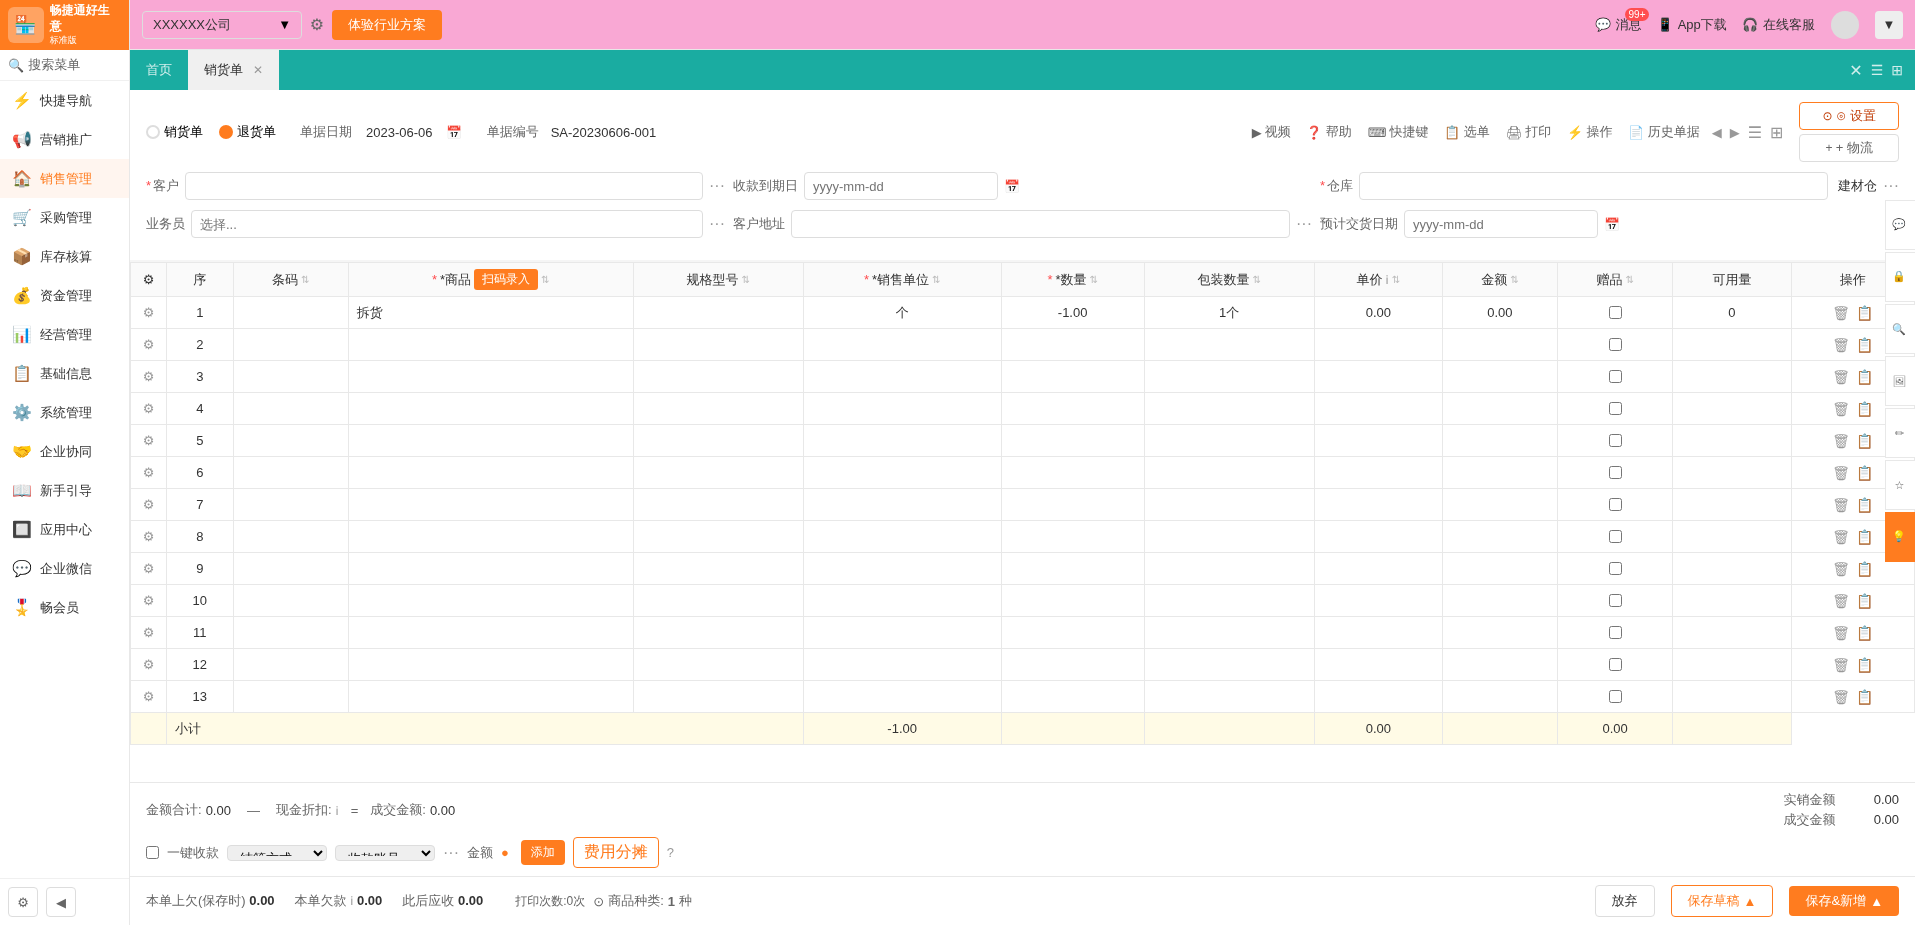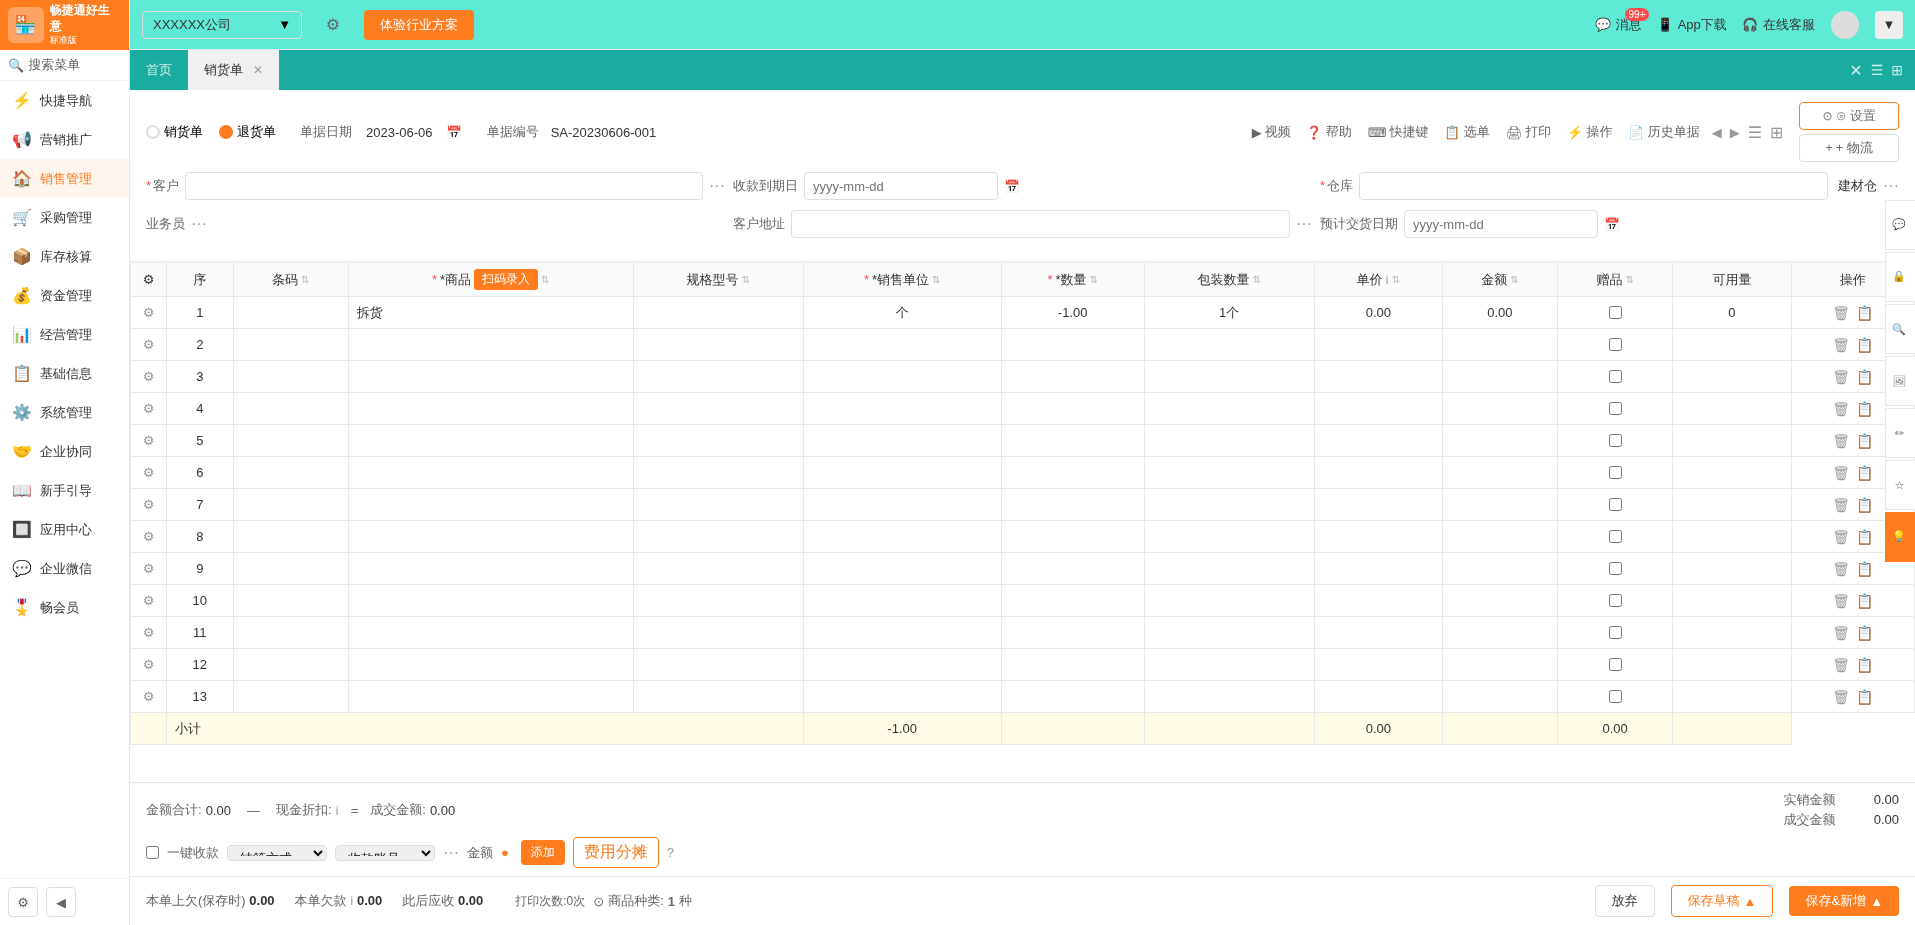--- a/index.html
+++ b/index.html
@@ -16,21 +16,21 @@
     .sidebar-item { display: flex; align-items: center; gap: 8px; padding: 10px 12px; cursor: pointer; color: #333; transition: background 0.2s; }
     .sidebar-item.active { background: #fff5ef; color: #ff7c1f; }
     .sidebar-item-icon { font-size: 16px; width: 20px; text-align: center; color: #ff7c1f; }
     .sidebar-bottom { padding: 8px; display: flex; gap: 8px; border-top: 1px solid #f0f0f0; }
     .sidebar-bottom-btn { width: 30px; height: 30px; border: 1px solid #ddd; border-radius: 4px; display: flex; align-items: center; justify-content: center; cursor: pointer; color: #666; }
 
     
     .main { flex: 1; display: flex; flex-direction: column; height: 925px; }
 
     
-    .topbar { height: 50px; background: #5eead4; display: flex; align-items: center; padding: 0 12px; gap: 16px; border-bottom: 1px solid #e8e8e8; flex-shrink: 0; }
+    .topbar { height: 50px; background: #f9a8d4; display: flex; align-items: center; padding: 0 12px; gap: 0; border-bottom: 1px solid #e8e8e8; flex-shrink: 0; }
     .company-selector { display: flex; align-items: center; gap: 6px; padding: 4px 10px; border: 1px solid #ddd; border-radius: 4px; min-width: 160px; cursor: pointer; }
     .company-name { flex: 1; font-size: 13px; color: #333; }
     .settings-icon { width: 30px; height: 30px; display: flex; align-items: center; justify-content: center; cursor: pointer; color: #666; font-size: 16px; }
     .trial-btn { background: #ff7c1f; color: white; border: none; padding: 6px 16px; border-radius: 4px; cursor: pointer; font-size: 13px; }
     .topbar-right { margin-left: auto; display: flex; align-items: center; gap: 16px; color: #333; }
     .topbar-right-item { display: flex; align-items: center; gap: 4px; cursor: pointer; position: relative; }
     .badge { background: #ff4d4f; color: white; font-size: 10px; padding: 1px 4px; border-radius: 8px; position: absolute; top: -8px; right: -8px; }
     .avatar { width: 28px; height: 28px; background: #ddd; border-radius: 50%; }
 
     
@@ -45,21 +45,21 @@
     .radio-group { display: flex; gap: 16px; align-items: center; }
     .radio-item { display: flex; align-items: center; gap: 4px; cursor: pointer; }
     .radio-dot { width: 14px; height: 14px; border-radius: 50%; border: 2px solid #ddd; }
     .radio-dot.active { border-color: #ff7c1f; background: #ff7c1f; }
     .form-label { color: #666; white-space: nowrap; }
     .form-label.required::before { content: '*'; color: #ff4d4f; margin-right: 2px; }
     .form-input { border: 1px solid #ddd; border-radius: 4px; padding: 4px 8px; min-width: 200px; color: #333; height: 28px; }
     .form-input.date { min-width: 140px; }
     .toolbar-right { margin-left: auto; display: flex; gap: 8px; align-items: center; }
     .toolbar-btn { display: flex; align-items: center; gap: 3px; color: #666; cursor: pointer; font-size: 12px; padding: 2px 4px; }
-    .set-btn { background: #fff; border: 1px solid #ff7c1f; color: #737373; padding: 4px 10px; border-radius: 4px; cursor: pointer; font-size: 12px; }
+    .set-btn { background: #fff; border: 1px solid #ff7c1f; color: #c2410c; padding: 4px 10px; border-radius: 4px; cursor: pointer; font-size: 12px; }
     .flow-btn { background: #fff; border: 1px solid #ddd; color: #666; padding: 4px 25px; border-radius: 4px; cursor: pointer; font-size: 12px; }
     .dots { color: #999; cursor: pointer; font-size: 16px; }
     .calendar-icon { color: #999; cursor: pointer; }
     .field-group { display: flex; align-items: center; gap: 6px; flex: 1; }
 
     
     .table-container { flex: 1; overflow: auto; background: #fff; margin-top: 2px; }
     .data-table { width: 100%; border-collapse: collapse; }
     .data-table th { background: #fafafa; border: 1px solid #e8e8e8; padding: 6px 8px; text-align: center; color: #333; font-weight: normal; white-space: nowrap; position: sticky; top: 0; z-index: 2; }
     .data-table td { border: 1px solid #e8e8e8; padding: 4px 8px; text-align: center; color: #333; height: 32px; }
@@ -304,20 +304,21 @@
         <span class="form-label required">仓库</span>
         <input class="form-input" type="text" value="" style="flex: 1 1 0%;">
         <span style="color:#333;margin-left:4px;">建材仓</span>
         <span class="dots">···</span>
       </div>
     </div>
 
     <div class="form-row">
       <div class="field-group" style="flex:2;">
         <span class="form-label">业务员</span>
+        <input class="form-input" type="text" style="flex: 1 1 0%;" placeholder="选择...">
         <span class="dots">···</span>
       </div>
       <div class="field-group" style="flex:2;">
         <span class="form-label">客户地址</span>
         <input class="form-input" type="text" style="flex: 1 1 0%;">
         <span class="dots">···</span>
       </div>
       <div class="field-group" style="flex:2;">
         <span class="form-label">预计交货日期</span>
         <input class="form-input date" type="text" placeholder="yyyy-mm-dd" style="">

